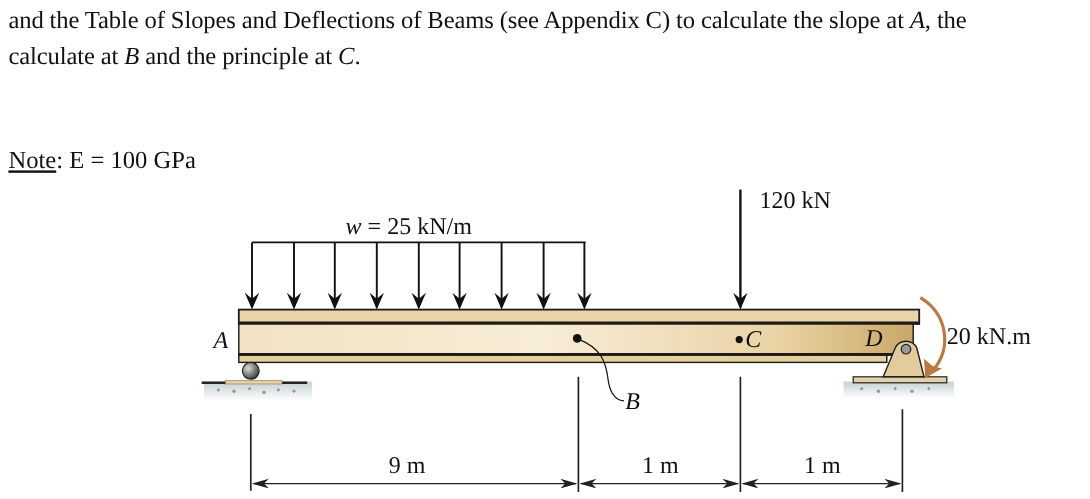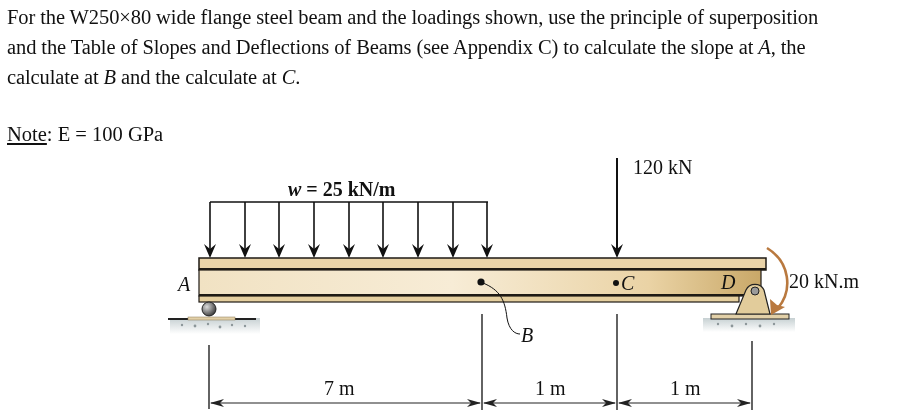--- a/index.html
+++ b/index.html
@@ -11,23 +11,22 @@
   .note { position: absolute; left: 7px; top: 120px; font-size: 20.5px; line-height: 28px; }
   .note .u { text-decoration: underline; text-align: center; }
   .lbl { position: absolute; font-size: 20px; line-height: 22px; white-space: nowrap; }
   .ital { font-style: italic; }
   svg { position: absolute; left: 0; top: 0; }
 </style>
 </head>
 <body>
 
 <div class="problem">
-  <p><span>For the W250×80 wide flange steel beam and the loadings shown, use the principle of superposition</span></p>
   <p><span>and the Table of Slopes and Deflections of Beams (see Appendix C) to calculate the slope at </span><i>A</i><span>, the</span></p>
-  <p><span>calculate at </span><i>B</i><span> and the calculate at </span><i>C</i><span>.</span></p>
+  <p><span>calculate at </span><i>B</i><span> and the principle at </span><i>C</i><span>.</span></p>
 </div>
 
 <div class="note">
   <span class="u">Note</span><span>: E = 100 GPa</span>
 </div>
 
 <svg width="908" height="416" viewBox="0 0 908 416">
   <defs>
     <linearGradient id="beamGrad" x1="0" x2="1" y1="0" y2="0">
       <stop offset="0" stop-color="#f1e2c3"></stop>
@@ -131,22 +130,22 @@
     <line x1="209" y1="345" x2="209" y2="409" stroke="#222" stroke-width="1.4"></line>
     <line x1="482" y1="314" x2="482" y2="410" stroke="#222" stroke-width="1.4"></line>
     <line x1="617" y1="314" x2="617" y2="410" stroke="#222" stroke-width="1.4"></line>
     <line x1="752" y1="341" x2="752" y2="410" stroke="#222" stroke-width="1.4"></line>
     <line x1="211" y1="403" x2="480" y2="403" stroke="#222" stroke-width="1.2" marker-start="url(#dimArrow)" marker-end="url(#dimArrow)"></line>
     <line x1="484" y1="403" x2="615" y2="403" stroke="#222" stroke-width="1.2" marker-start="url(#dimArrow)" marker-end="url(#dimArrow)"></line>
     <line x1="619" y1="403" x2="750" y2="403" stroke="#222" stroke-width="1.2" marker-start="url(#dimArrow)" marker-end="url(#dimArrow)"></line>
   </g>
 </svg>
 
-<div class="lbl" style="left:288px; top:178px;font-weight:bold;"><i>w</i><span> = 25 kN/m</span></div>
+<div class="lbl" style="left:288px; top:178px;"><i>w</i><span> = 25 kN/m</span></div>
 <div class="lbl" style="left:633px; top:156px;">120 kN</div>
 <div class="lbl ital" style="left:178px; top:273px;">A</div>
 <div class="lbl ital" style="left:521px; top:324px;">B</div>
 <div class="lbl ital" style="left:621px; top:272px;">C</div>
 <div class="lbl ital" style="left:721px; top:271px;">D</div>
 <div class="lbl" style="left:789px; top:270px;">20 kN.m</div>
-<div class="lbl" style="left:324px; top:377px;">7 m</div>
+<div class="lbl" style="left:324px; top:377px;">9 m</div>
 <div class="lbl" style="left:535px; top:377px;">1 m</div>
 <div class="lbl" style="left:670px; top:377px;">1 m</div>
 
 </body></html>

